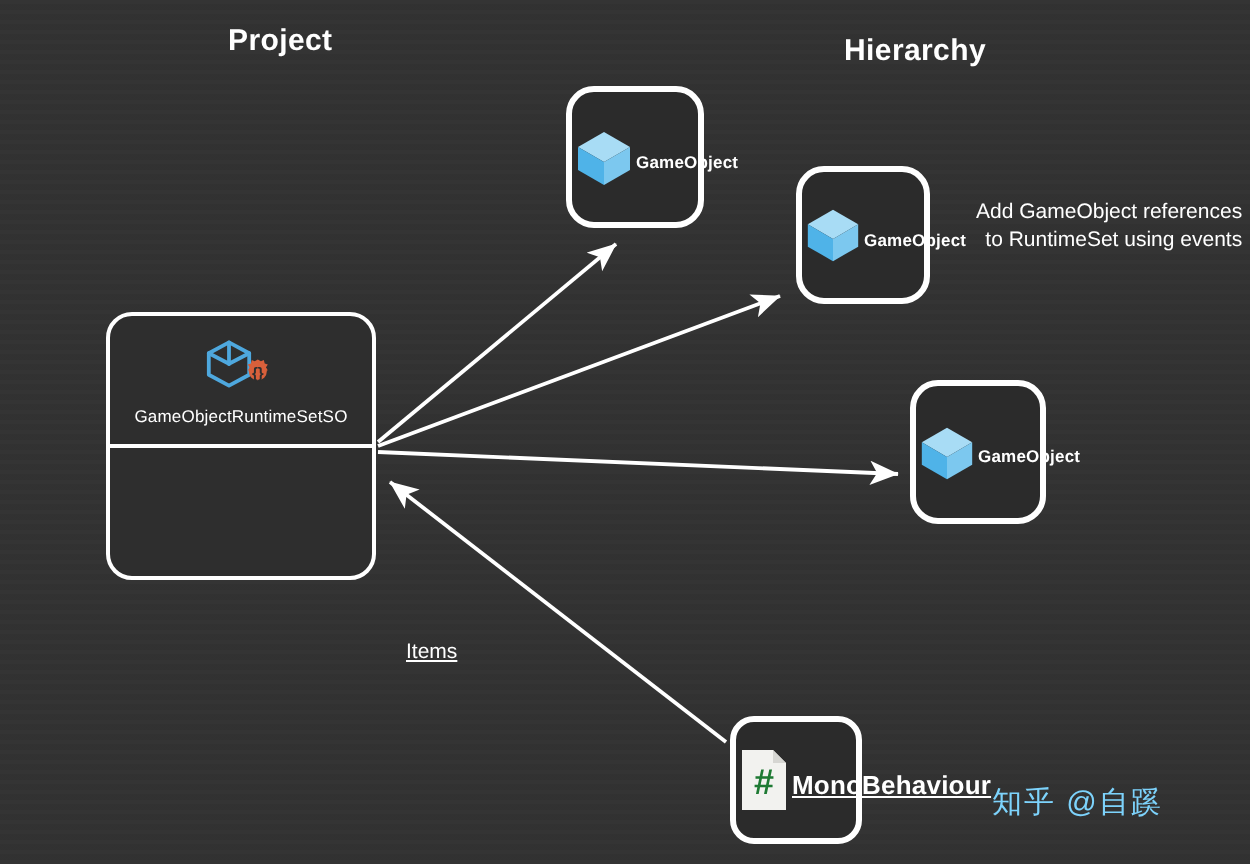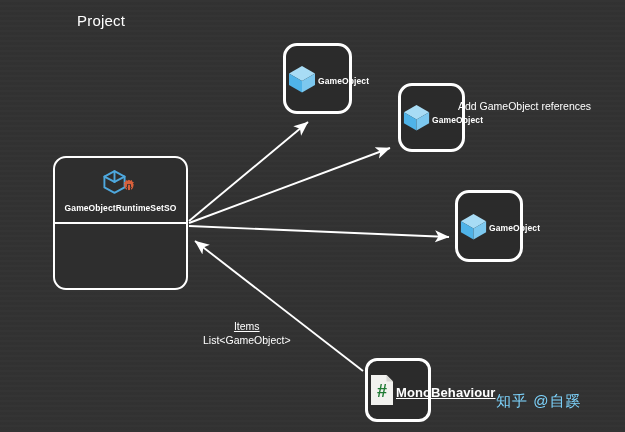--- a/index.html
+++ b/index.html
@@ -26,23 +26,24 @@
       rgba(255,255,255,0.012) 2px,
       rgba(0,0,0,0.012) 2px,
       rgba(0,0,0,0.012) 5px
     );
     pointer-events: none;
   }
   .section-title {
     position: absolute;
     color: #ffffff;
     font-size: 15px;
-    font-weight: normal;
+    font-weight: bold;
     letter-spacing: 0.2px;
     white-space: nowrap;
+    margin-left: 37px;
   }
   #title-project { left: 77px; top: 12px; }
   #title-hierarchy { left: 385px; top: 17px; }
 
   
   .go-card {
     position: absolute;
     border: 3px solid #ffffff;
     border-radius: 14px;
     background: #2b2b2b;
@@ -88,21 +89,21 @@
     height: 64px;
     display: flex;
     flex-direction: column;
     align-items: center;
     justify-content: center;
     border-bottom: 2px solid #ffffff;
   }
   #so-head .so-title {
     color: #ffffff;
     font-size: 8.5px;
-    font-weight: bold;
+    font-weight: normal;
     letter-spacing: 0.1px;
     white-space: nowrap;
     margin-top: 3px;
   }
   #so-fields {
     height: 34px;
     display: flex;
     align-items: center;
     justify-content: center;
     border-bottom: 2px solid #ffffff;
@@ -116,21 +117,21 @@
   #so-methods { height: 30px; }
 
   
   .annotation {
     position: absolute;
     color: #ffffff;
     font-size: 10.5px;
     line-height: 14px;
     white-space: nowrap;
   }
-  #note-events { left: 458px; top: 99px; text-align: right; }
+  #note-events { left: 488px; top: 99px; text-align: right; }
   #note-items { left: 203px; top: 319px; text-align: center; }
 
   
   #arrows {
     position: absolute;
     inset: 0;
     pointer-events: none;
   }
 
   
@@ -146,20 +147,21 @@
 </style>
 </head>
 <body>
 
 <div id="canvas">
 
   <div id="noise"></div>
 
   <div class="section-title" id="title-project">Project</div>
 
+  <div class="section-title" id="title-hierarchy">Hierarchy</div>
 
   <svg id="arrows" width="625" height="432" viewBox="0 0 625 432">
     <defs>
       <marker id="ah" markerWidth="9" markerHeight="9" refX="7.4" refY="3.2" orient="auto" markerUnits="strokeWidth">
         <path d="M0,0 L7.6,3.2 L0,6.4 L1.9,3.2 z" fill="#ffffff"></path>
       </marker>
     </defs>
 
     <g>
       <line x1="189" y1="221" x2="308" y2="122" stroke="#ffffff" stroke-width="1.9" marker-end="url(#ah)"></line>
@@ -247,22 +249,22 @@
         <path d="M3 1 h15.5 L25 7.5 V31 H3 Z" fill="#f2f2ef"></path>
         <path d="M18.5 1 L25 7.5 H18.5 Z" fill="#d6d6d2"></path>
         <text x="14" y="23" font-family="'Liberation Sans', sans-serif" font-size="18" font-weight="bold" fill="#1e7a33" text-anchor="middle">#</text>
       </svg>
     </span>
     <span class="card-label">MonoBehaviour</span>
   </div>
 
   <div class="annotation" id="note-events">
     <div>Add GameObject references</div>
+    <div>to RuntimeSet using events</div>
   </div>
 
   <div class="annotation" id="note-items">
     <div style="text-align:center;text-decoration:underline;">Items</div>
-    <div>List&lt;GameObject&gt;</div>
   </div>
 
   <div id="watermark">知乎 @自蹊</div>
 
 </div>
 
 </body></html>

